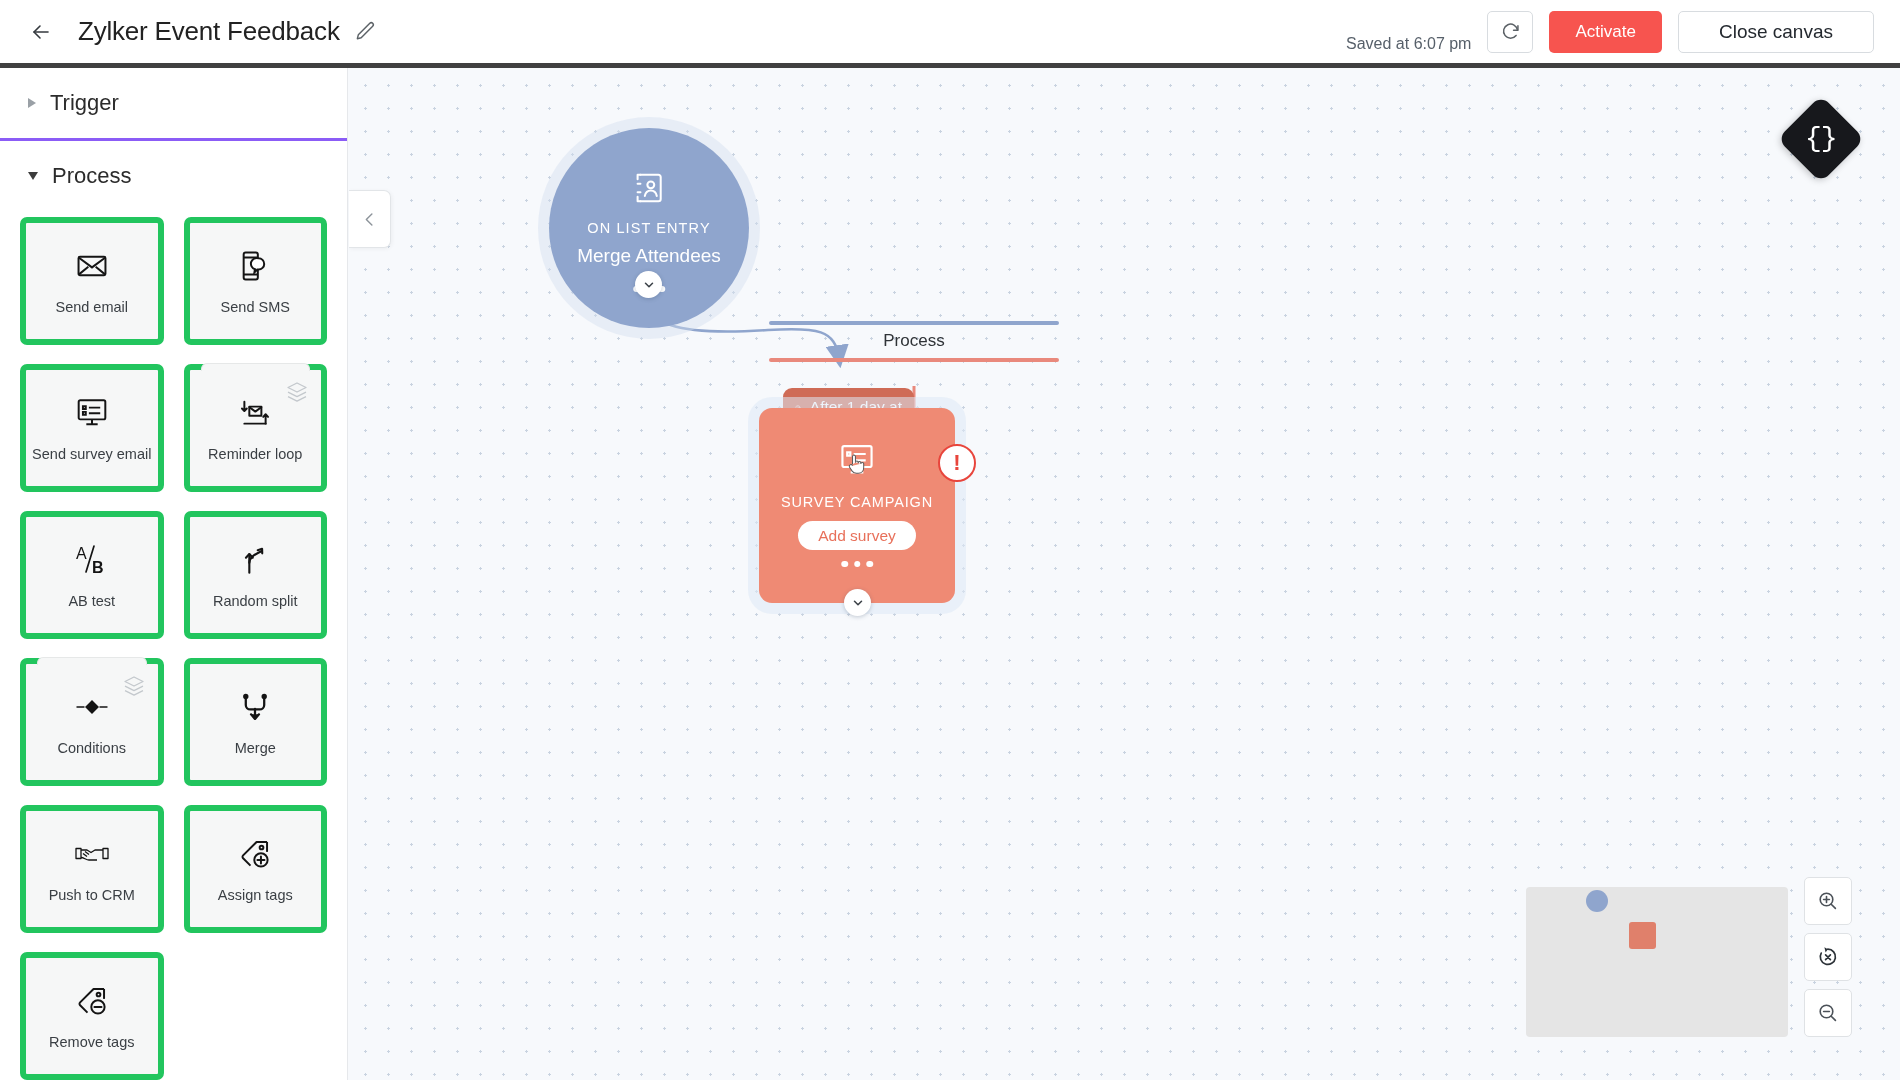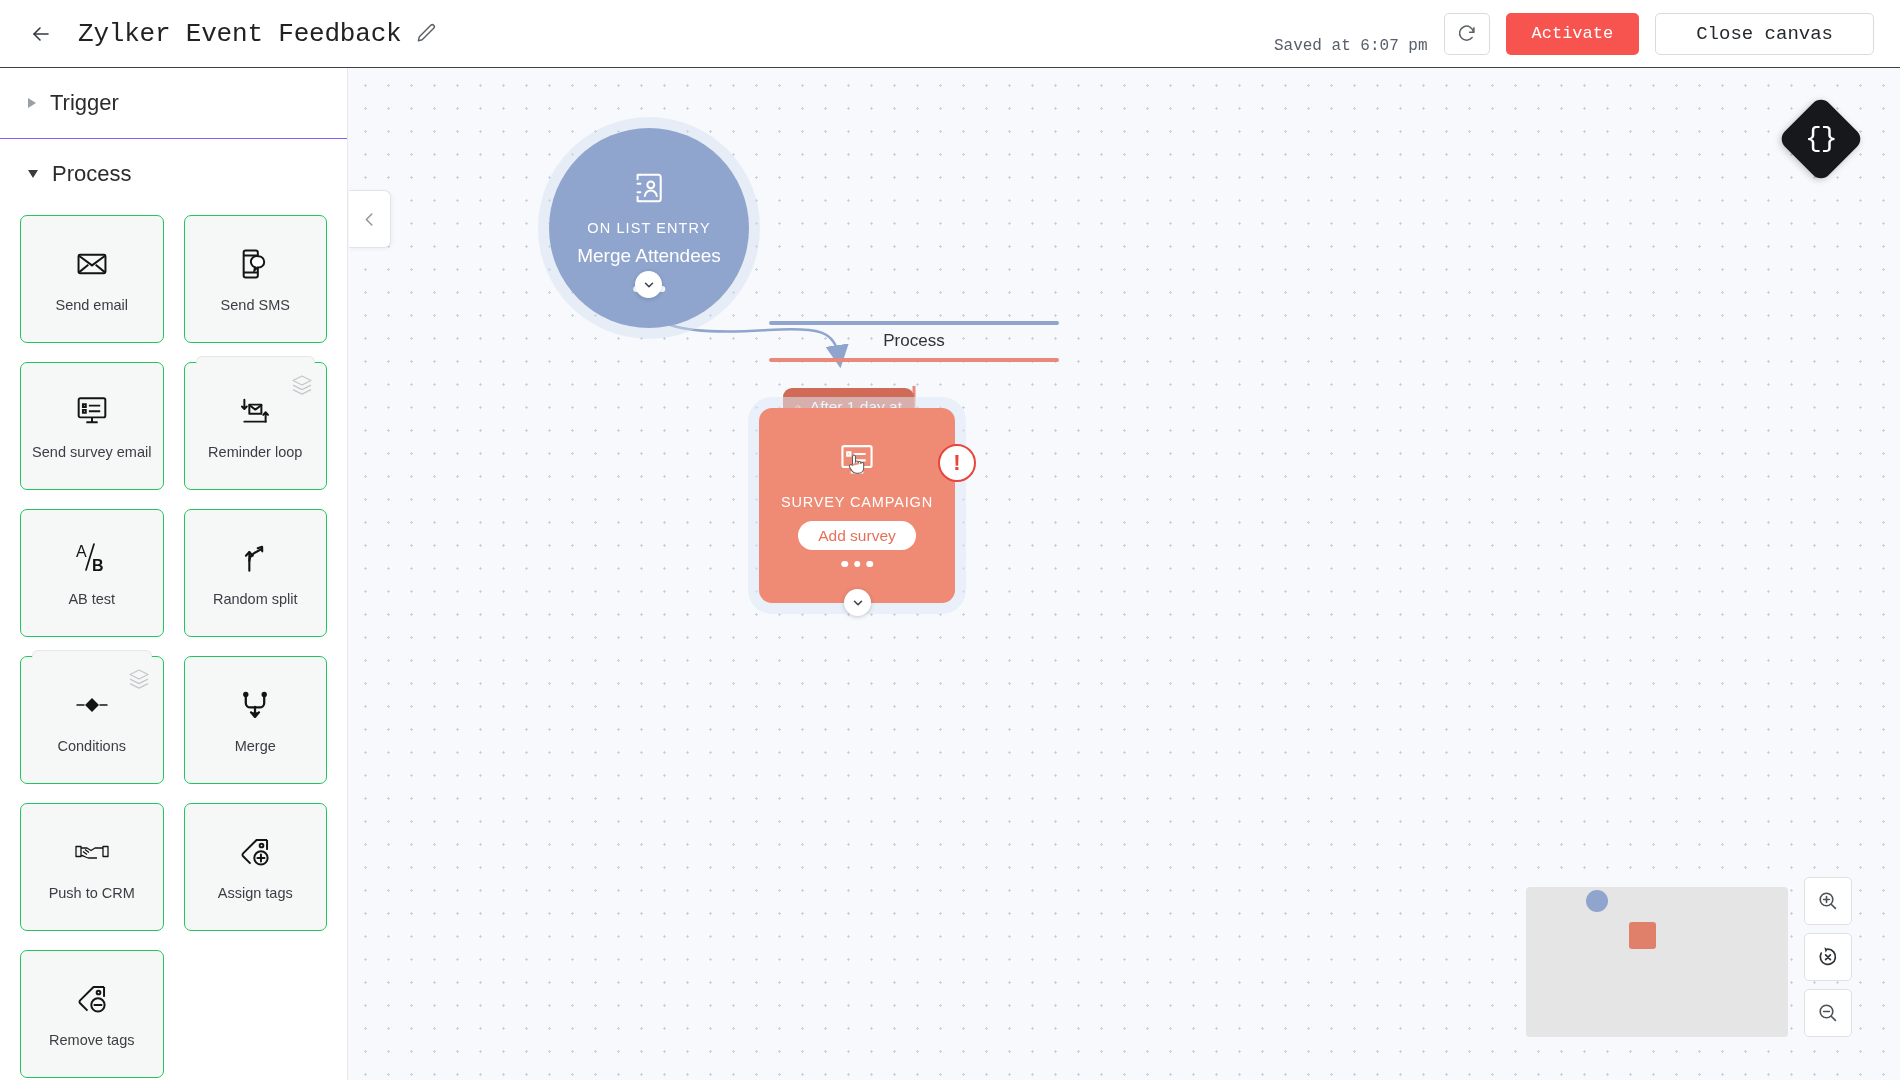--- a/index.html
+++ b/index.html
@@ -12,23 +12,22 @@
     background: #ffffff;
     color: #222;
   }
   .app { width: 1900px; height: 1080px; display: flex; flex-direction: column; }
 
   
   .topbar {
     height: 68px; flex: 0 0 68px;
     display: flex; align-items: center;
     background: #ffffff;
-    border-bottom: 1px solid #404040;
+    border-bottom: 5px solid #404040;
     padding: 0 26px 0 22px;
-    font-family: Liberation Mono, monospace;
   }
   .back-btn {
     width: 38px; height: 38px; border: none; background: transparent;
     display: flex; align-items: center; justify-content: center;
     cursor: pointer; border-radius: 4px; flex: 0 0 auto;
   }
   .page-title {
     font-size: 26px; font-weight: 400; color: #222; letter-spacing: -0.2px;
     margin-left: 18px; white-space: nowrap;
   }
@@ -57,36 +56,36 @@
   
   .sidebar {
     width: 348px; flex: 0 0 348px; background: #fff;
     border-right: 1px solid #e6e8eb;
     display: flex; flex-direction: column; overflow: hidden; position: relative;
   }
   .section-header {
     display: flex; align-items: center; gap: 14px;
     padding: 22px 28px; cursor: pointer; user-select: none;
   }
-  .section-header.bordered { border-bottom: 1px solid #8b5cf6; }
+  .section-header.bordered { border-bottom: 3px solid #8b5cf6; }
   .section-title { font-size: 22px; color: #2b2b2b; font-weight: 400; }
   .caret { width: 0; height: 0; flex: 0 0 auto; }
   .caret.right { border-left: 8px solid #9aa0a6; border-top: 5px solid transparent; border-bottom: 5px solid transparent; }
   .caret.down { border-top: 8px solid #3c3c3c; border-left: 5px solid transparent; border-right: 5px solid transparent; }
 
   .tiles {
     flex: 1 1 auto; overflow-y: auto; overflow-x: hidden;
     padding: 6px 20px 10px 20px;
     display: grid; grid-template-columns: 1fr 1fr; gap: 19px 20px;
     align-content: start;
   }
   .tiles::-webkit-scrollbar { width: 0px; }
   .tile {
     position: relative; height: 128px;
-    background: #f6f7f7; border: 1px solid #22c55e; border-radius: 7px;
+    background: #f6f7f7; border: 6px solid #22c55e; border-radius: 7px;
     display: flex; flex-direction: column; align-items: center; justify-content: center;
     gap: 12px; cursor: pointer; padding: 8px 6px;
   }
   .tile-label {
     font-size: 14.5px; color: #3a3f44; text-align: center; line-height: 1.25;
     max-width: 100%;
   }
   .tile-icon { display: flex; align-items: center; justify-content: center; height: 40px; }
   .stack-badge { position: absolute; top: 10px; right: 12px; opacity: .55; }
   .tile.stacked::before {

